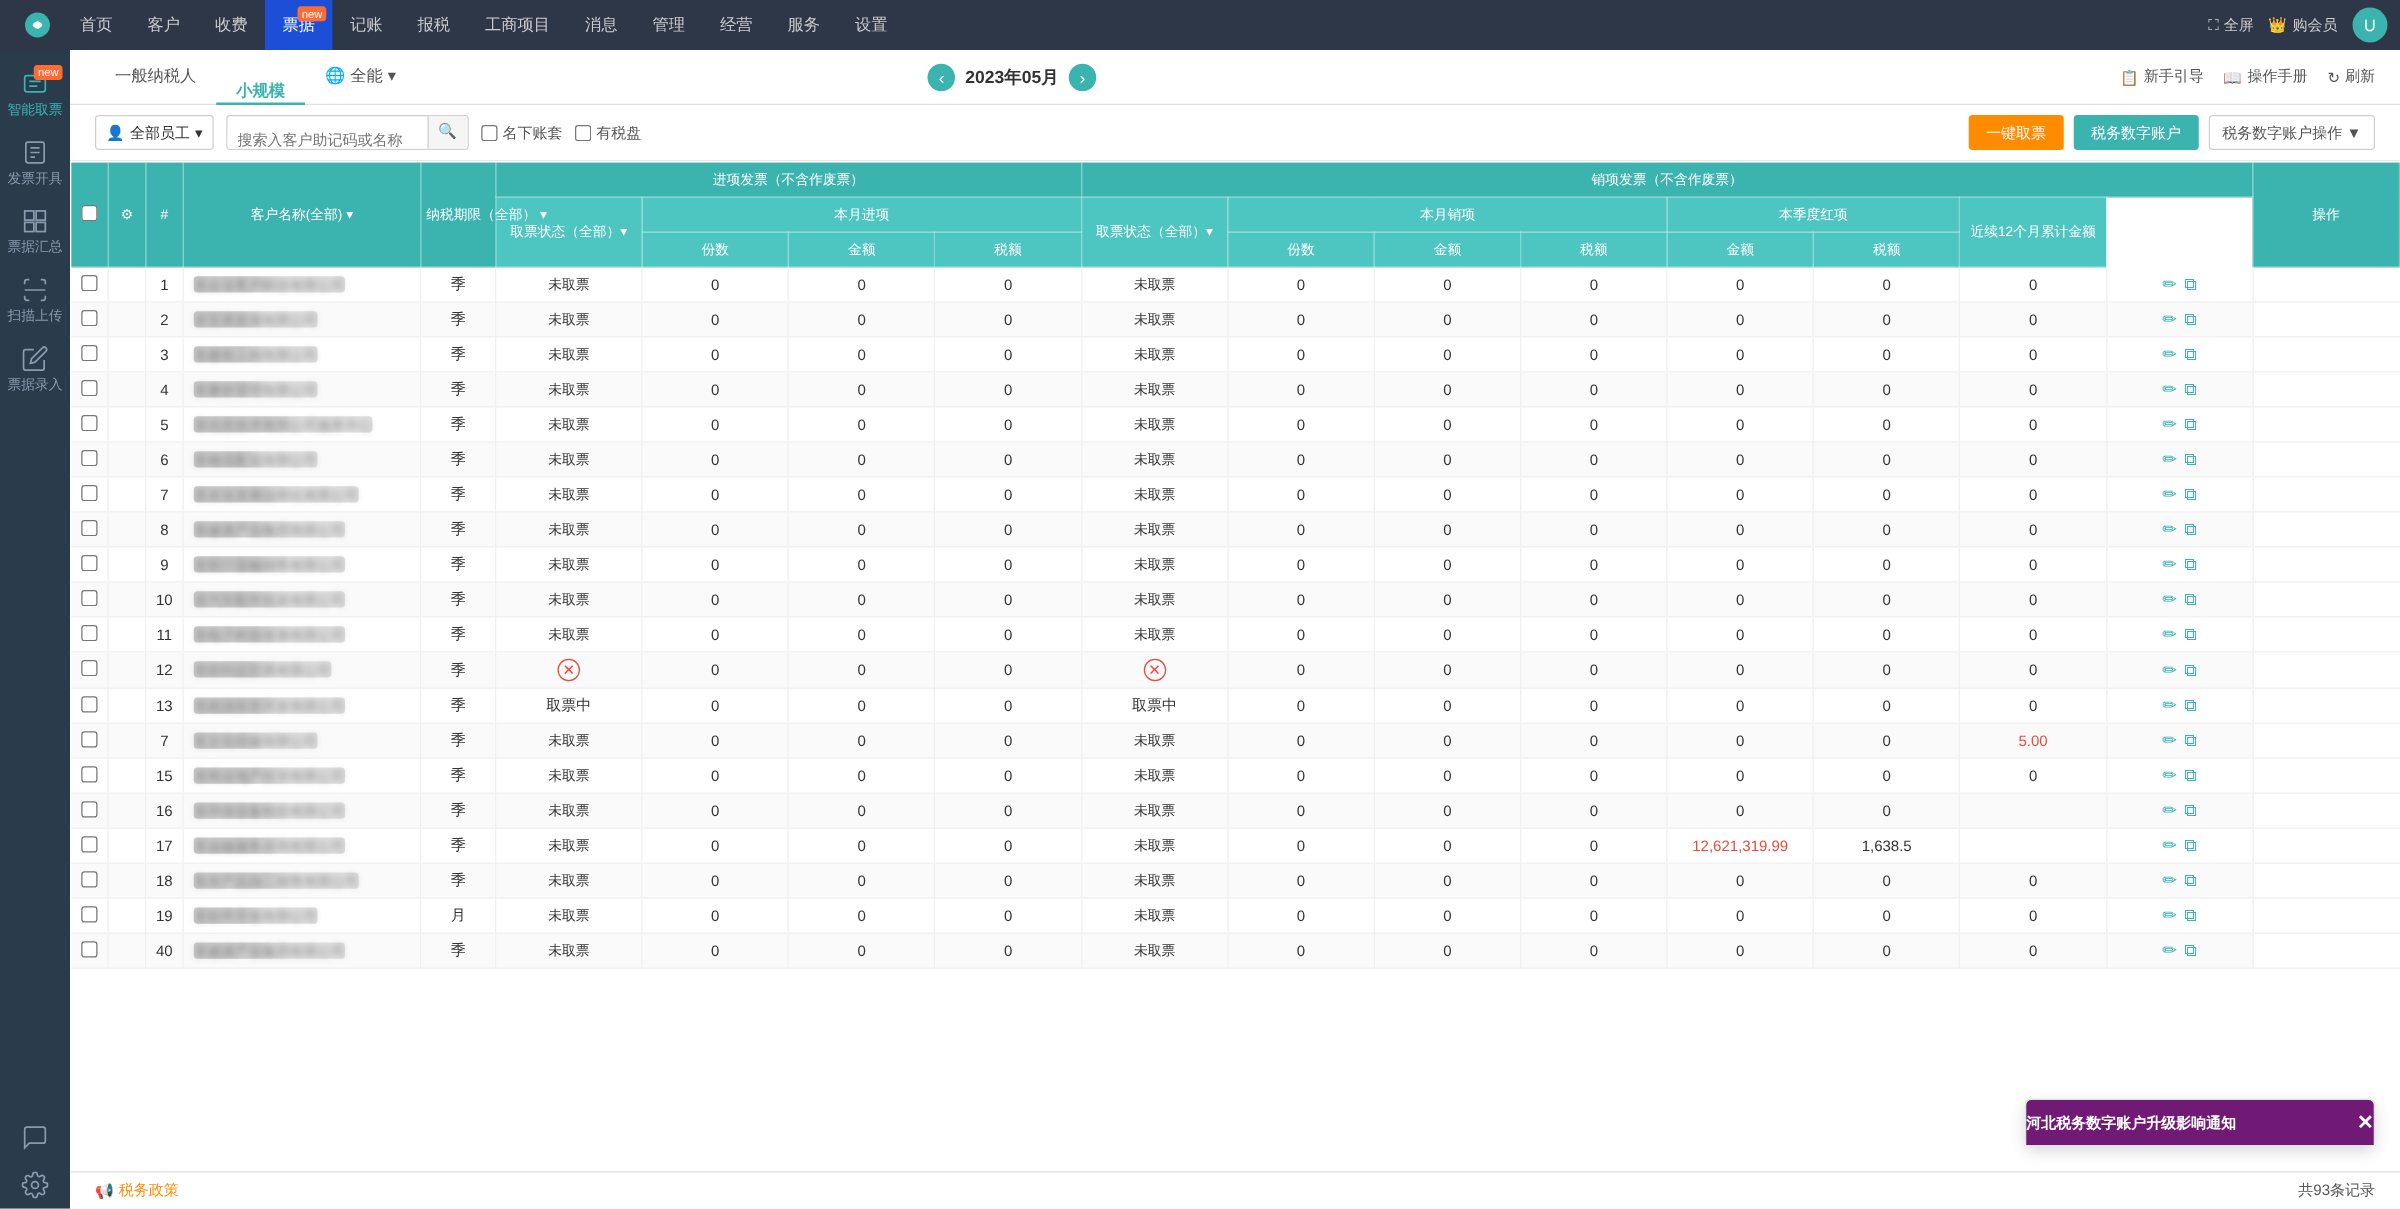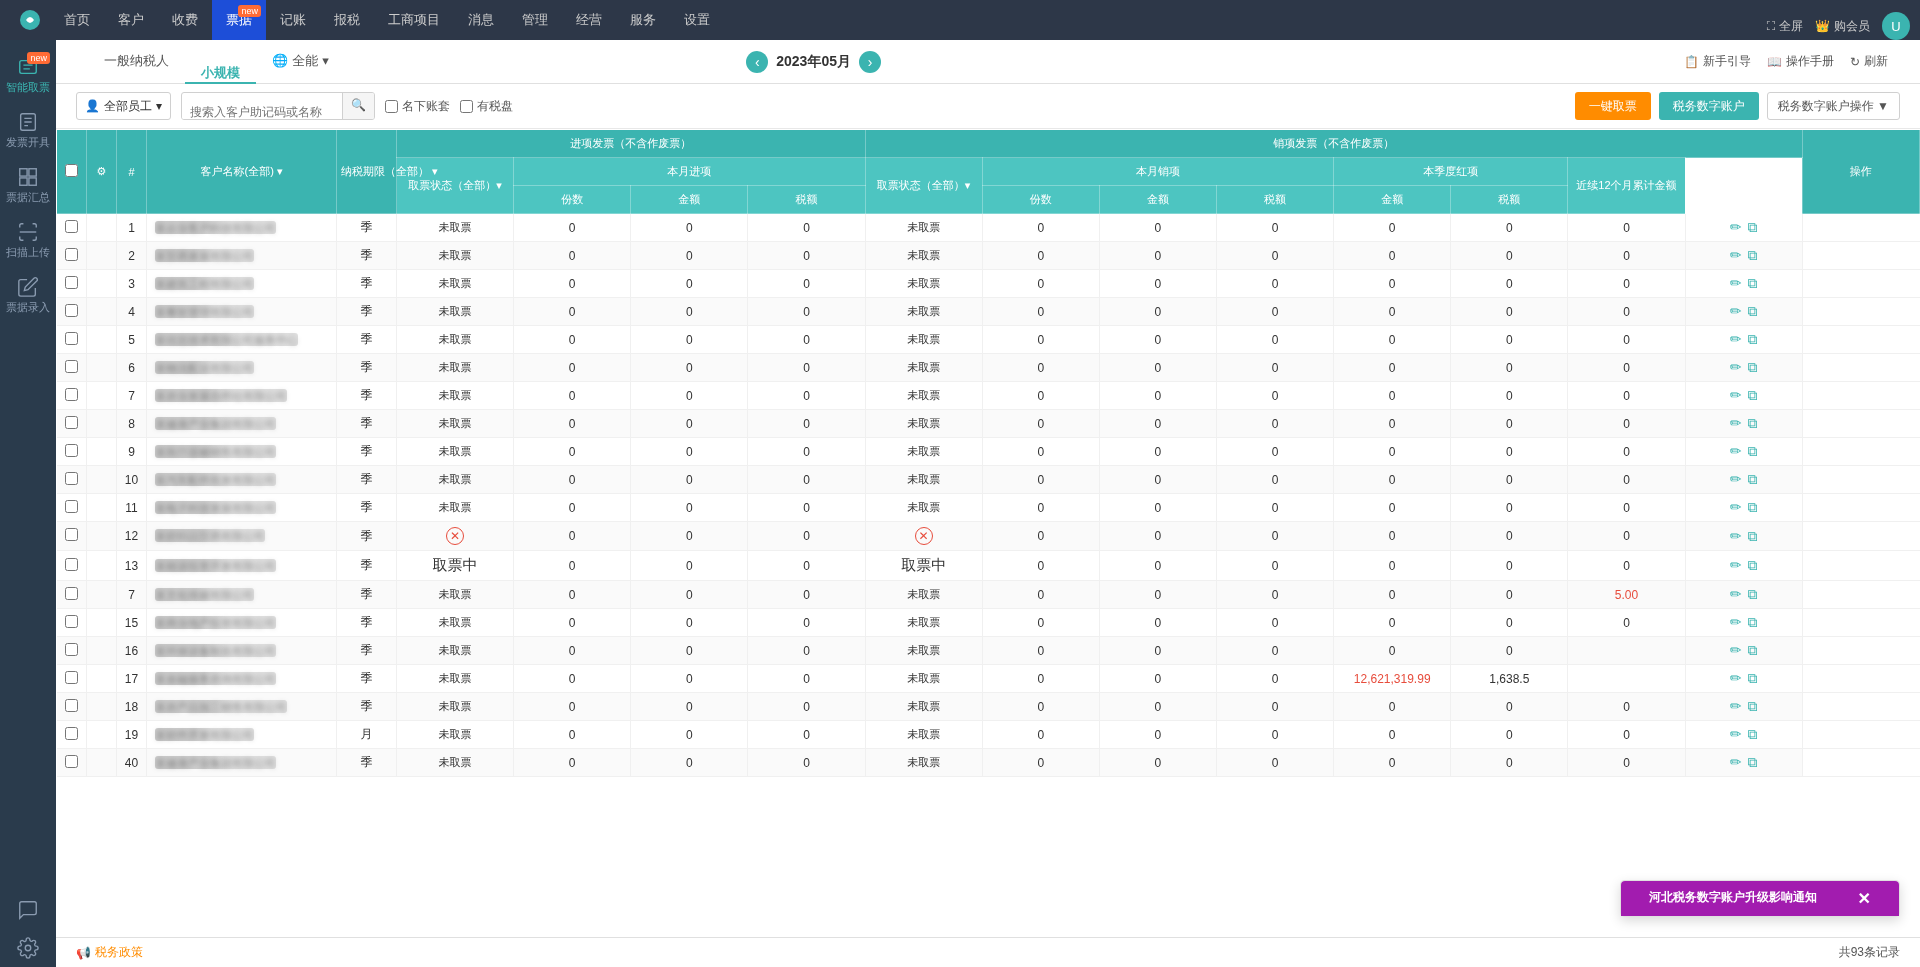--- a/index.html
+++ b/index.html
@@ -1,19 +1,19 @@
 <!DOCTYPE html>
 <html><head>
   <meta charset="utf-8">
   <style>
     * { box-sizing: border-box; margin: 0; padding: 0; }
     body { font-family: "Microsoft YaHei", "PingFang SC", sans-serif; font-size: 12px; background: #f0f2f5; color: #333; overflow: hidden; width: 1920px; height: 967px; }
 
     
-    .top-nav { background: #2d3748; height: 40px; display: flex; align-items: flex-end; padding: 0 10px; }
+    .top-nav { background: #2d3748; height: 40px; display: flex; align-items: center; padding: 0 10px; }
     .top-nav .logo { width: 40px; height: 40px; display: flex; align-items: center; justify-content: center; }
     .top-nav .logo svg { width: 24px; height: 24px; }
     .top-nav .nav-items { display: flex; align-items: center; flex: 1; }
     .top-nav .nav-item { color: #ccc; padding: 0 14px; height: 40px; display: flex; align-items: center; cursor: pointer; font-size: 13px; position: relative; }
     .top-nav .nav-item.active { color: #fff; background: #1d4ed8; }
     .top-nav .nav-item .new-badge { background: #ff6b35; color: #fff; font-size: 9px; padding: 1px 3px; border-radius: 3px; position: absolute; top: 5px; right: 5px; }
     .top-nav .nav-right { display: flex; align-items: center; gap: 12px; margin-left: auto; }
     .top-nav .nav-right-item { color: #ccc; font-size: 12px; cursor: pointer; display: flex; align-items: center; gap: 4px; }
     .avatar { width: 28px; height: 28px; border-radius: 50%; background: #3bb4b0; display: flex; align-items: center; justify-content: center; color: #fff; font-size: 13px; cursor: pointer; }
 
@@ -23,21 +23,21 @@
     .sidebar-item { width: 56px; display: flex; flex-direction: column; align-items: center; padding: 8px 0; cursor: pointer; color: #8a9bb0; font-size: 11px; gap: 2px; position: relative; }
     .sidebar-item.active { color: #3bb4b0; }
     .sidebar-item .new-badge { background: #ff6b35; color: #fff; font-size: 9px; padding: 1px 3px; border-radius: 3px; position: absolute; top: 4px; right: 6px; }
     .sidebar-item svg { width: 22px; height: 22px; }
     .sidebar-bottom { margin-top: auto; }
 
     
     .main { flex: 1; display: flex; flex-direction: column; overflow: hidden; }
 
     
-    .sub-nav { background: #fff; padding: 0 32px; border-bottom: 1px solid #e0e0e0; display: flex; align-items: center; height: 44px; }
+    .sub-nav { background: #fff; padding: 0 20px; border-bottom: 1px solid #e0e0e0; display: flex; align-items: center; height: 44px; }
     .sub-nav-item { padding: 0 16px; height: 44px; display: flex; align-items: center; cursor: pointer; color: #555; font-size: 13px; border-bottom: 2px solid transparent; }
     .sub-nav-item.active { color: #3bb4b0; border-bottom: 2px solid #3bb4b0; font-weight: bold; align-items: flex-end; }
     .sub-nav-right { margin-left: auto; display: flex; align-items: center; gap: 16px; }
     .sub-nav-right-item { color: #555; font-size: 12px; cursor: pointer; display: flex; align-items: center; gap: 4px; }
 
     
     .month-nav { display: flex; align-items: center; gap: 8px; margin: 0 auto; }
     .month-nav .arrow { width: 22px; height: 22px; border-radius: 50%; background: #3bb4b0; color: #fff; display: flex; align-items: center; justify-content: center; cursor: pointer; font-size: 14px; }
     .month-nav .month-text { font-size: 14px; font-weight: bold; color: #333; }
 
@@ -59,28 +59,28 @@
     thead tr th { background: #3bb4b0; color: #fff; text-align: center; padding: 6px 4px; font-size: 11px; font-weight: normal; border: 1px solid rgba(255,255,255,0.3); white-space: nowrap; }
     thead tr.sub-header th { background: #4dc5c1; }
     tbody tr { border-bottom: 1px solid #f0f0f0; }
     tbody tr:nth-child(even) { background: #fafafa; }
     td { text-align: center; padding: 5px 4px; font-size: 12px; border-right: 1px solid #f0f0f0; }
     td.name-cell { text-align: left; padding-left: 8px; }
     .blurred { color: transparent; text-shadow: 0 0 5px rgba(0,0,0,0.4); background: linear-gradient(90deg, #ccc 40%, #e0e0e0 60%); border-radius: 3px; font-size: 11px; user-select: none; display: inline-block; min-width: 80px; height: 13px; }
     .blurred-sm { min-width: 50px; }
     .status-normal { color: #333; font-size: 11px; }
     .status-error { display: inline-flex; align-items: center; justify-content: center; width: 18px; height: 18px; border-radius: 50%; border: 1.5px solid #e74c3c; color: #e74c3c; font-size: 12px; }
-    .status-inprogress { color: #333; font-size: 15px; }
+    .status-inprogress { color: #333; font-size: 12px; }
     .action-icons { display: flex; gap: 6px; justify-content: center; }
     .action-icon { color: #3bb4b0; cursor: pointer; font-size: 14px; }
     .value-highlight { color: #e74c3c; }
 
     
     .notification-popup { position: absolute; right: 20px; bottom: 40px; width: 280px; background: #fff; border: 1px solid #e0e0e0; border-radius: 4px; box-shadow: 0 4px 12px rgba(0,0,0,0.15); z-index: 100; }
-    .notification-header { background: #a21caf; color: #fff; padding: 8px 28px; font-size: 12px; font-weight: bold; border-radius: 4px 4px 0 0; display: flex; justify-content: space-between; }
+    .notification-header { background: #701a75; color: #fff; padding: 8px 0; font-size: 12px; font-weight: bold; border-radius: 4px 4px 0 0; display: flex; justify-content: space-between; align-items: center; }
     .notification-body { padding: 10px 12px; font-size: 11px; color: #333; line-height: 1.6; }
     .notification-close { cursor: pointer; font-size: 16px; }
 
     
     .bottom-bar { height: 30px; background: #fff; border-top: 1px solid #e0e0e0; display: flex; align-items: center; padding: 0 20px; font-size: 12px; color: #666; }
     .bottom-bar .tax-policy { color: #ff8c00; cursor: pointer; display: flex; align-items: center; gap: 4px; }
     .bottom-bar .record-count { margin-left: auto; color: #555; }
 
     .col-check { width: 30px; }
     .col-num { width: 30px; }

